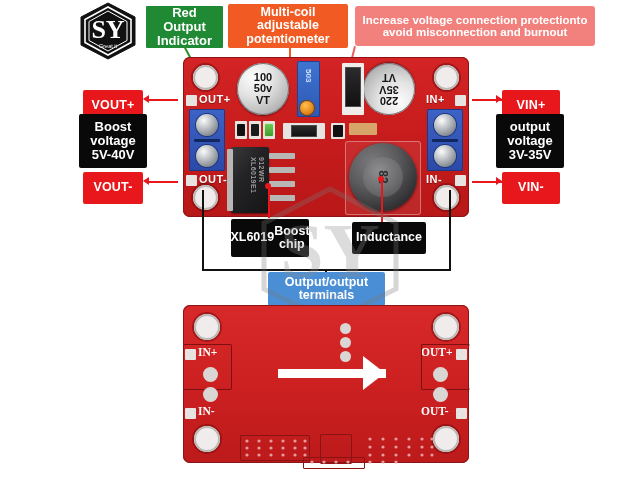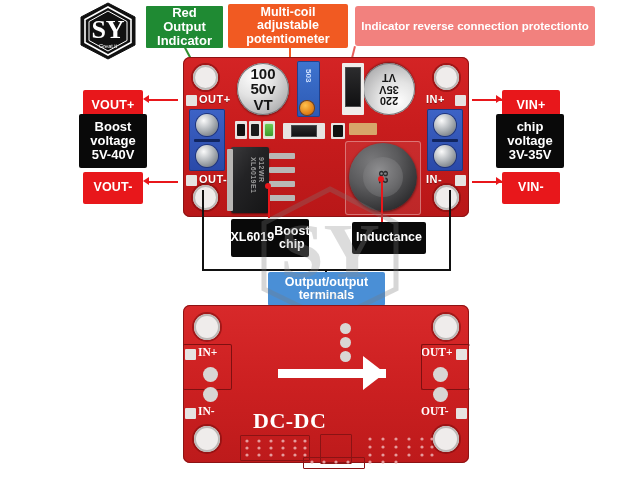--- a/index.html
+++ b/index.html
@@ -142,21 +142,22 @@
     <div>Red Output</div>
     <div>Indicator</div>
   </div>
 
   <div class="callout cal-orange" style="left:228px;top:4px;width:120px;height:44px;flex-direction:column;">
     <div>Multi-coil adjustable</div>
     <div>potentiometer</div>
   </div>
 
   <div class="callout cal-pink" style="left:355px;top:6px;width:240px;height:40px;flex-direction:column;">
-    <div>Indicator reverse connection protectionto</div>
+    <div>Increase voltage connection protectionto</div>
+    <div>avoid misconnection and burnout</div>
   </div>
 
   <div class="lead-green" style="left:184px;top:48px;width:2px;height:26px;transform:rotate(-28deg);transform-origin:top left;"></div>
   <div class="lead-green" style="left:198px;top:70px;width:2px;height:62px;transform:rotate(-22deg);transform-origin:top left;"></div>
   <div class="dot" style="left:244px;top:123px;width:6px;height:6px;background:#2f8f2f;"></div>
 
   <div class="lead-orange" style="left:289px;top:48px;width:2px;height:20px;"></div>
   <div class="dot" style="left:286px;top:64px;width:7px;height:7px;background:#f15a22;"></div>
 
   <div class="lead-pink" style="left:354px;top:46px;width:2px;height:28px;transform:rotate(14deg);transform-origin:top left;"></div>
@@ -175,21 +176,21 @@
 
   <div class="callout cal-red" style="left:83px;top:172px;width:60px;height:19px;">VOUT-</div>
   <div class="lead-red" style="left:146px;top:181px;width:32px;height:2px;"></div>
   <div class="arrowL" style="left:143px;top:177px;"></div>
 
   <div class="callout cal-red" style="left:502px;top:90px;width:58px;height:19px;">VIN+</div>
   <div class="lead-red" style="left:472px;top:99px;width:30px;height:2px;"></div>
   <div class="arrowR" style="left:496px;top:95px;"></div>
 
   <div class="callout cal-black" style="left:496px;top:114px;width:68px;height:54px;flex-direction:column;">
-    <div>chip</div>
+    <div>output</div>
     <div>voltage</div>
     <div>3V-35V</div>
   </div>
 
   <div class="callout cal-red" style="left:502px;top:172px;width:58px;height:25px;">VIN-</div>
   <div class="lead-red" style="left:472px;top:181px;width:30px;height:2px;"></div>
   <div class="arrowR" style="left:496px;top:177px;"></div>
 
   <div class="pcb pcb-top">
 
@@ -213,21 +214,21 @@
       <div class="termbar" style="left:5px;top:30px;width:26px;height:3px;"></div>
       <div class="screw" style="left:7px;top:36px;width:22px;height:22px;"></div>
     </div>
 
     <div class="term" style="left:244px;top:52px;width:36px;height:62px;">
       <div class="screw" style="left:7px;top:5px;width:22px;height:22px;"></div>
       <div class="termbar" style="left:5px;top:30px;width:26px;height:3px;"></div>
       <div class="screw" style="left:7px;top:36px;width:22px;height:22px;"></div>
     </div>
 
-    <div class="ecap" style="left:54px;top:6px;width:52px;height:52px;font-size:15px;">
+    <div class="ecap" style="left:54px;top:6px;width:52px;height:52px;font-size:11px;">
       <div>
         <span>100</span>
         <span>50v</span>
         <span>VT</span>
       </div>
     </div>
 
     <div class="ecap" style="left:180px;top:6px;width:52px;height:52px;font-size:11px;transform:rotate(180deg);">
       <div>
         <span>220</span>
@@ -332,21 +333,20 @@
     <div class="sq-pad" style="left:273px;top:103px;width:11px;height:11px;"></div>
     <div class="pad" style="left:250px;top:82px;width:15px;height:15px;"></div>
 
     <div class="pad" style="left:157px;top:18px;width:11px;height:11px;"></div>
     <div class="pad" style="left:157px;top:32px;width:11px;height:11px;"></div>
     <div class="pad" style="left:157px;top:46px;width:11px;height:11px;"></div>
 
     <div class="arrowbody" style="left:95px;top:64px;width:108px;height:9px;"></div>
     <div class="arrowhead" style="left:180px;top:51px;"></div>
 
-    <div class="serif" style="left:70px;top:103px;font-size:22px;">DC-DC</div>
 
     <div class="hdr" style="left:57px;top:130px;width:68px;height:24px;"></div>
     <div class="hdr" style="left:137px;top:129px;width:30px;height:28px;"></div>
     <div class="hdr" style="left:120px;top:152px;width:60px;height:10px;"></div>
 
     <svg class="vias" style="left:60px;top:132px;" width="66" height="22">
       <g fill="#e69b9c">
         <circle cx="4" cy="4" r="1.6"></circle>
           <circle cx="16" cy="4" r="1.6"></circle>
           <circle cx="28" cy="4" r="1.6"></circle>

